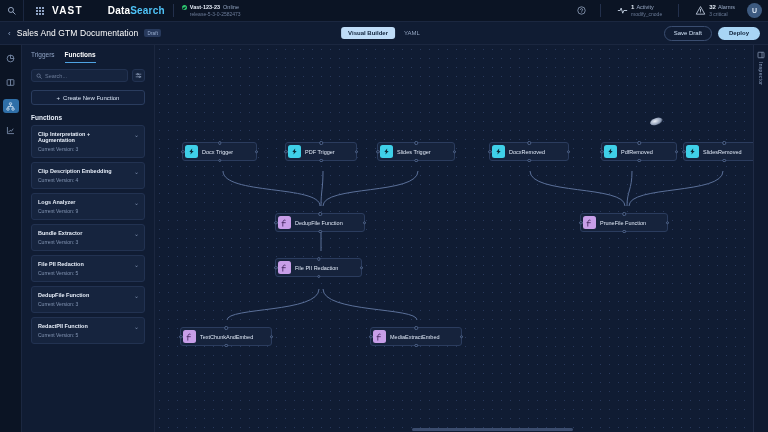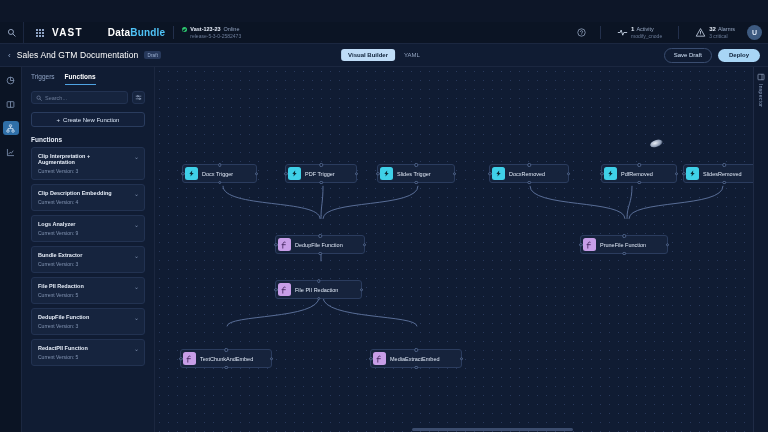--- a/index.html
+++ b/index.html
@@ -9,21 +9,21 @@
     background:#0d1628;
     color:#c9d4e6;
     font-size:6px;
     -webkit-font-smoothing:antialiased;
   }
   .app { position:relative; width:768px; height:432px; display:flex; flex-direction:column; }
 
   
   .topbar {
     height:22px; min-height:22px; background:#0b1424; border-bottom:1px solid #1b2740;
-    display:flex; align-items:center; position:relative; z-index:30;margin-top:22px;
+    display:flex; align-items:center; position:relative; z-index:30;
   }
   .tb-search {
     width:24px; height:22px; display:flex; align-items:center; justify-content:center;
     border-right:1px solid #1b2740;
   }
   .tb-grid { width:20px; display:flex; align-items:center; justify-content:center; margin-left:6px;}
   .grid-dots { display:grid; grid-template-columns:repeat(3,2px); grid-template-rows:repeat(3,2px); gap:1px; }
   .grid-dots i { display:block; width:2px; height:2px; background:#8fa3c4; }
   .brand { display:flex; align-items:center; gap:3px; letter-spacing:.5px; margin-left:2px;}
   .brand .vast { font-size:10px; font-weight:700; color:#ffffff; letter-spacing:1.2px; }
@@ -154,21 +154,21 @@
           <i></i>
           <i></i>
           <i></i>
           <i></i>
           <i></i>
         </div>
     </div>
     <div class="brand">
       <span class="vast">VAST</span>
       <span class="de">
-        <span class="data">Data</span><span class="engine">Bundle</span>
+        <span class="data">Data</span><span class="engine">Search</span>
       </span>
     </div>
     <div class="tb-div"></div>
     <div class="cluster">
       <div class="ok"></div>
       <div class="ctext">
         <div class="l1"><span>Vast-123-23</span><span class="online">Online</span></div>
         <div class="l2">release-5-3-0-2582473</div>
       </div>
     </div>

